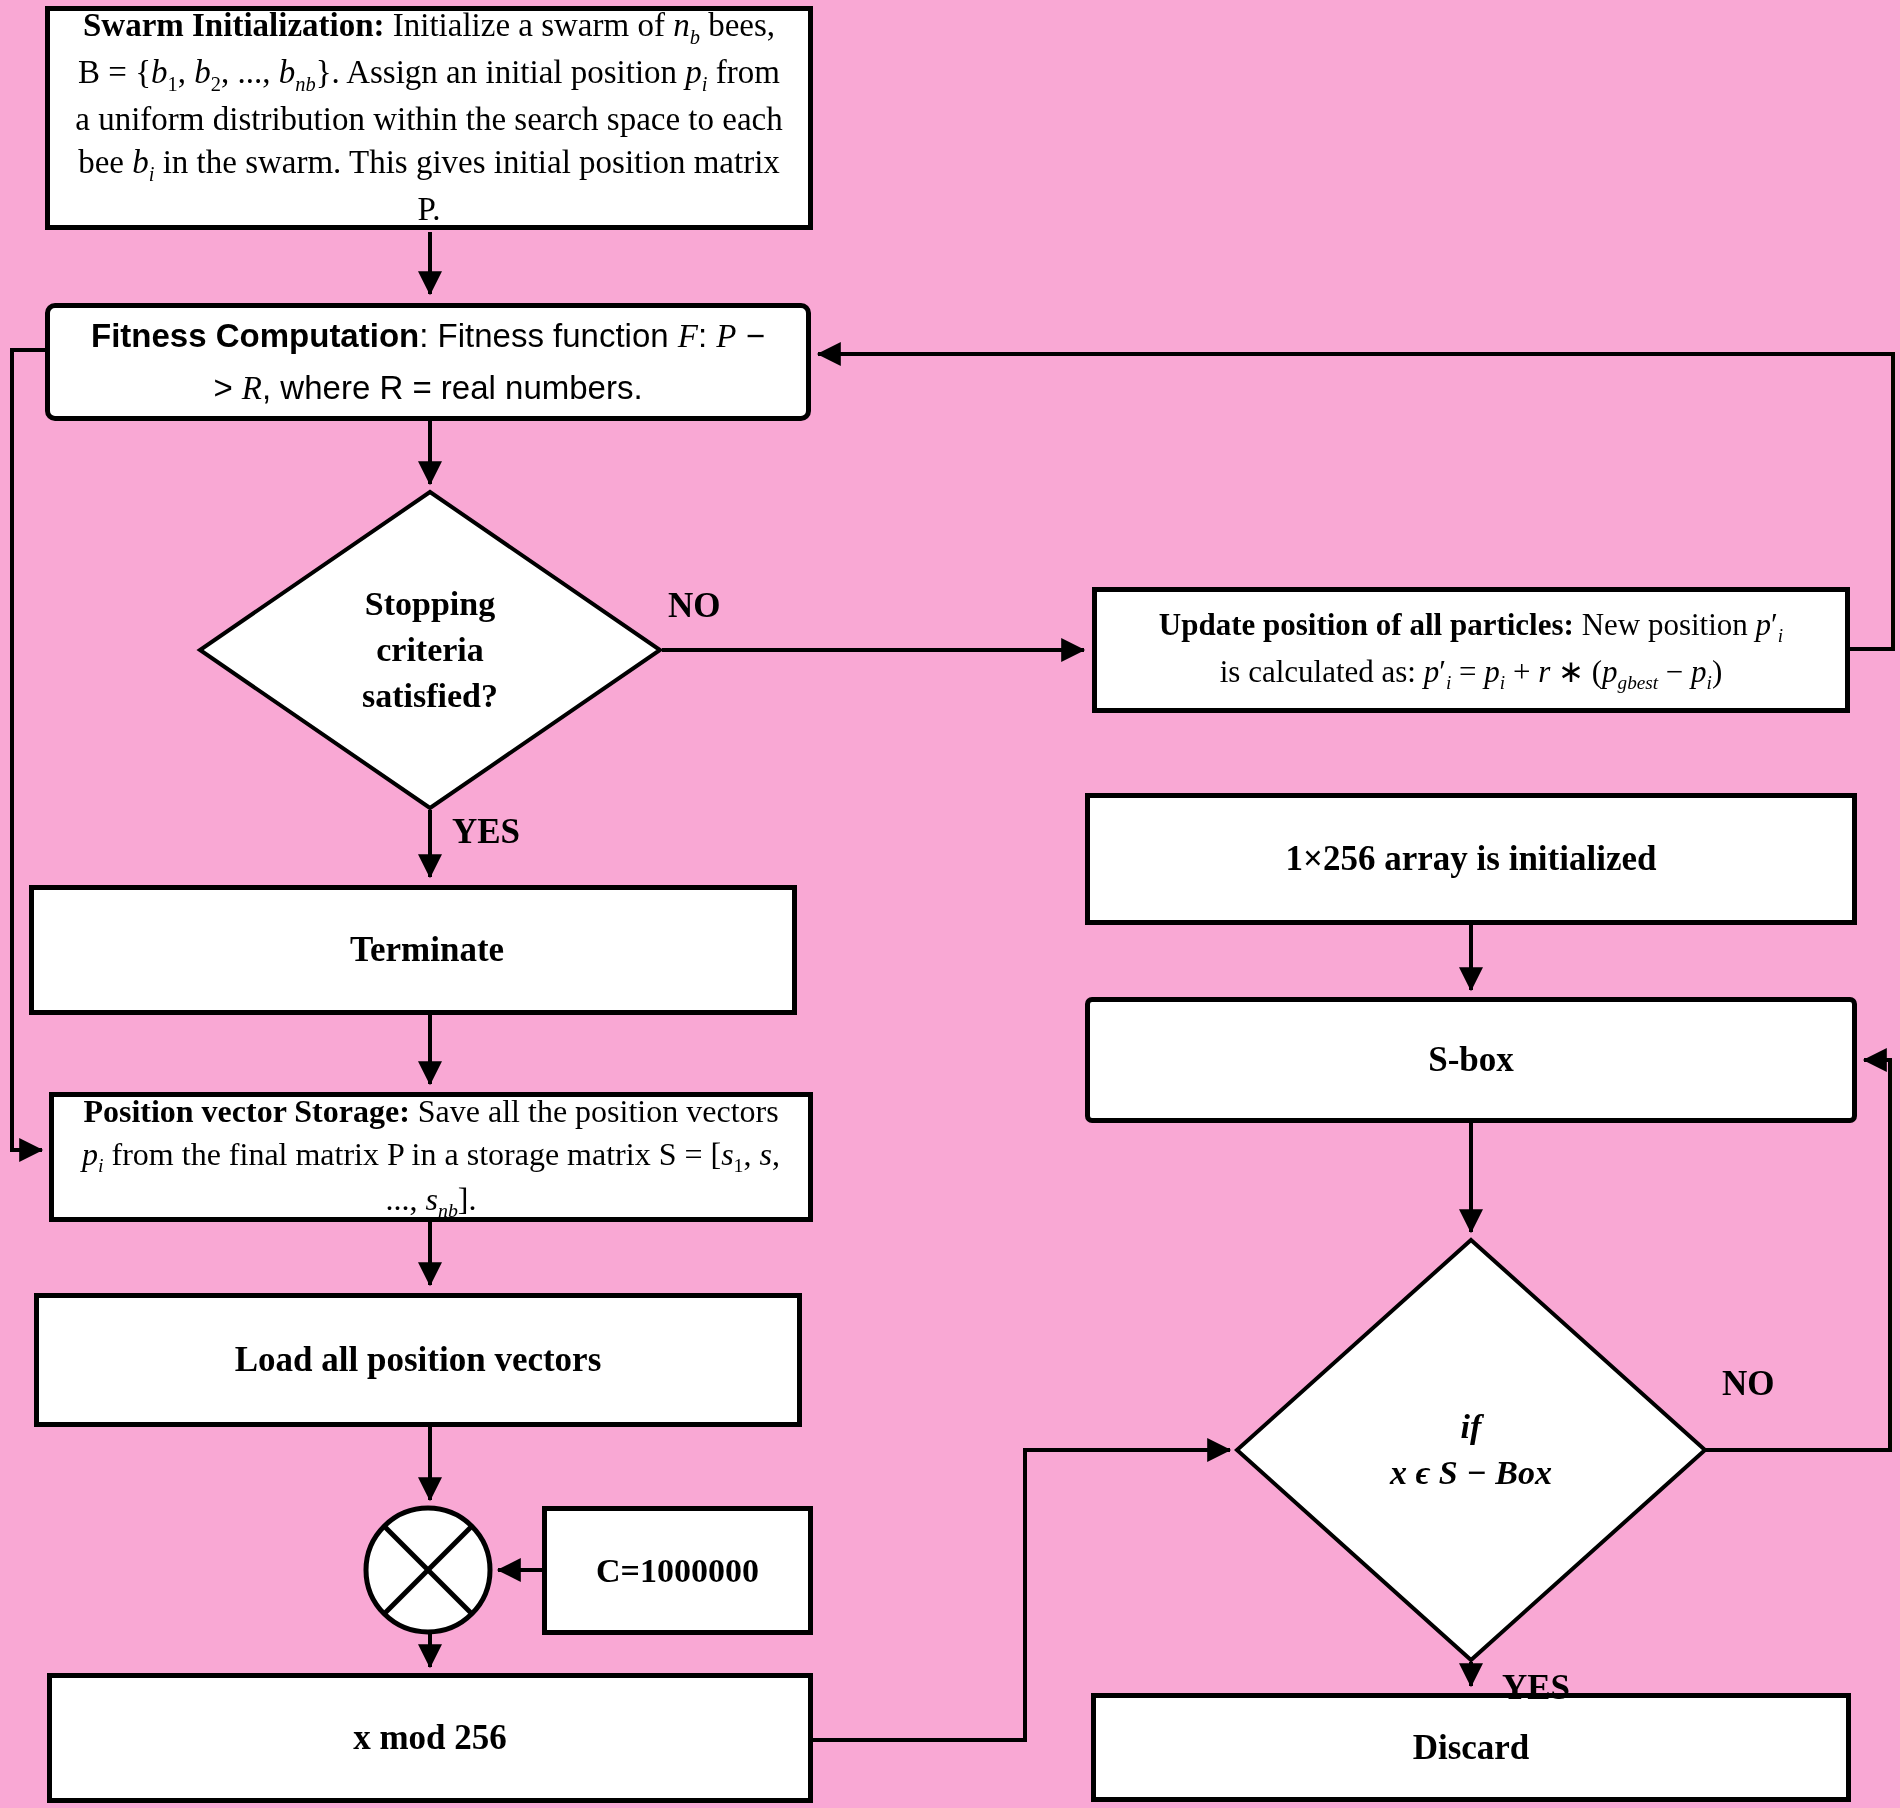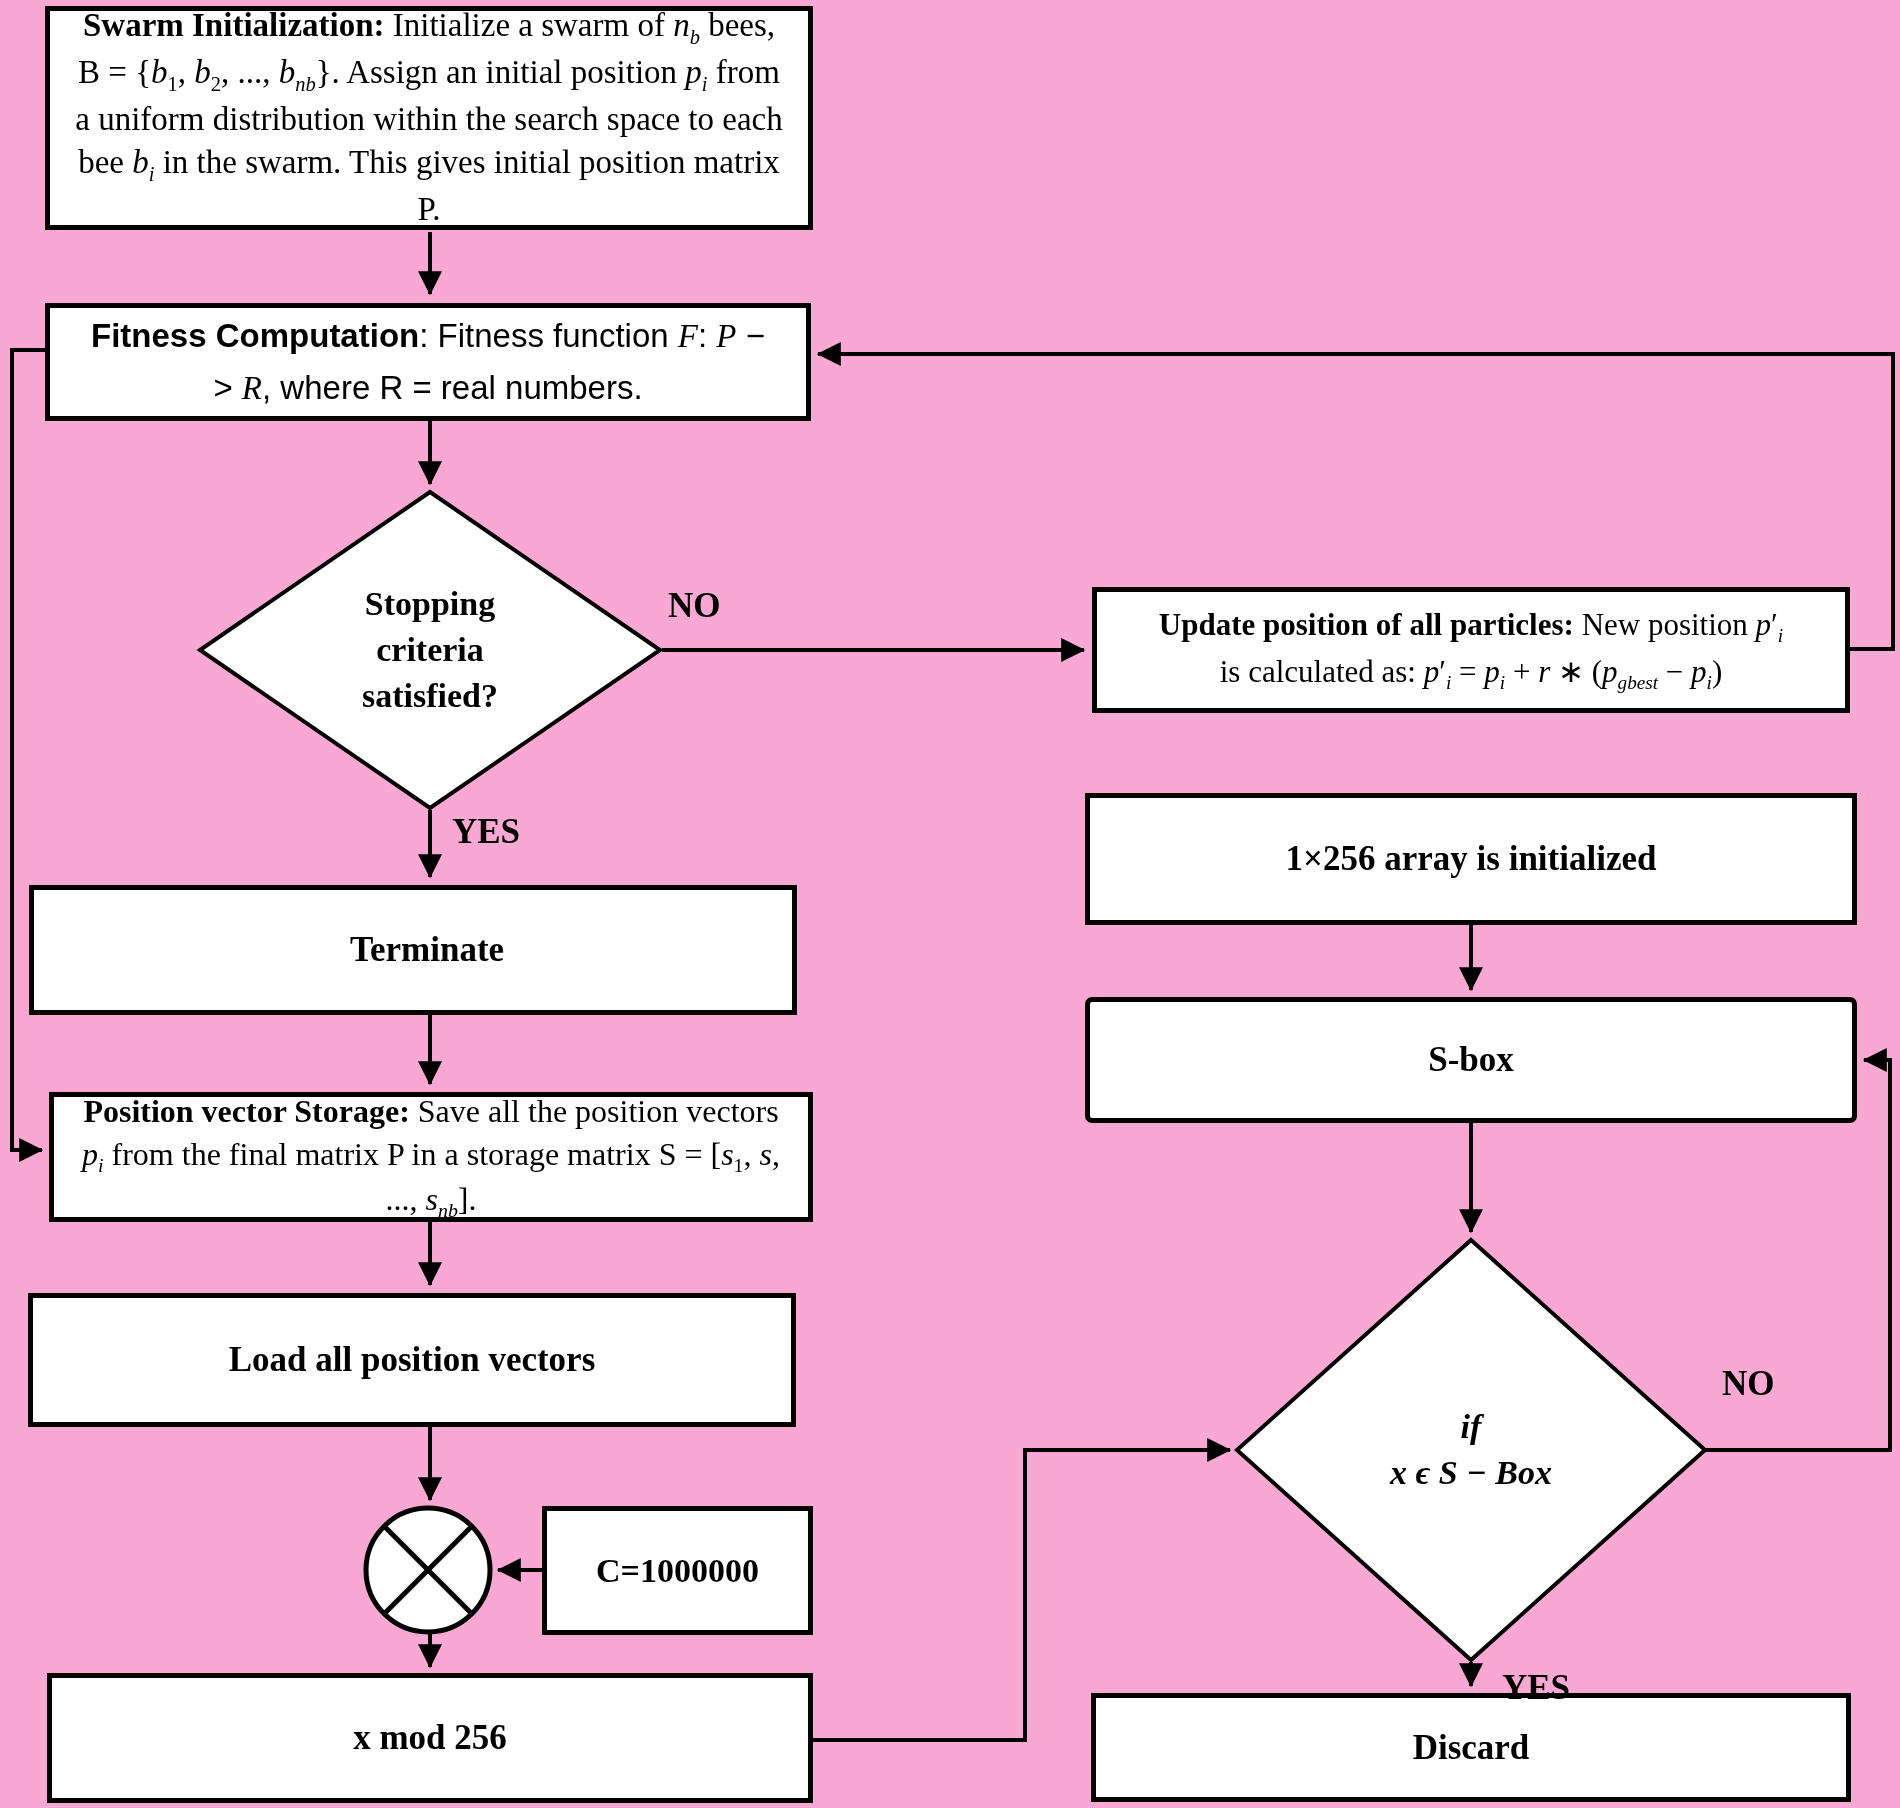--- a/index.html
+++ b/index.html
@@ -57,21 +57,21 @@
       <circle cx="428" cy="1570" r="62" fill="#fff" stroke="#000" stroke-width="5"></circle>
       <line x1="384" y1="1526" x2="472" y2="1614" stroke="#000" stroke-width="5"></line>
       <line x1="472" y1="1526" x2="384" y2="1614" stroke="#000" stroke-width="5"></line>
     </g>
   </svg>
 
   <div class="box serif" style="left:45px;top:6px;width:768px;height:224px;font-size:33px;line-height:1.33;">
     <p><span class="b">Swarm Initialization:</span><span> Initialize a swarm of </span><span class="i">n</span><sub class="i">b</sub><span> bees, B = {</span><span class="i">b</span><sub>1</sub><span>, </span><span class="i">b</span><sub>2</sub><span>, ..., </span><span class="i">b</span><sub class="i">nb</sub><span>}. Assign an initial position </span><span class="i">p</span><sub class="i">i</sub><span> from a uniform distribution within the search space to each bee </span><span class="i">b</span><sub class="i">i</sub><span> in the swarm. This gives initial position matrix P.</span></p>
   </div>
 
-  <div class="box sans" style="left:45px;top:303px;width:766px;height:118px;font-size:33px;line-height:1.55;">
+  <div class="box sans" style="left:45px;top:303px;width:766px;height:118px;font-size:33px;line-height:1.55;border-radius:10px;">
     <p><span class="b">Fitness Computation</span><span>: Fitness function </span><span class="i serif">F</span><span>: </span><span class="i serif">P</span><span> −</span><br><span>&gt; </span><span class="i serif">R</span><span>, where R = real numbers.</span></p>
   </div>
 
   <div class="dtext serif b" style="left:280px;top:558px;width:300px;height:184px;font-size:34px;line-height:1.35;">
     <span class="line">Stopping</span>
     <span class="line">criteria</span>
     <span class="line">satisfied?</span>
   </div>
 
   <div class="lbl" style="left:668px;top:586px;">NO</div>
@@ -82,21 +82,21 @@
   </div>
 
   <div class="box serif b" style="left:29px;top:885px;width:768px;height:130px;font-size:35px;padding-left:28px;">
     <p>Terminate</p>
   </div>
 
   <div class="box serif" style="left:49px;top:1092px;width:764px;height:130px;font-size:32px;line-height:1.32;">
     <p><span class="b">Position vector Storage:</span><span> Save all the position vectors </span><span class="i">p</span><sub class="i">i</sub><span> from the final matrix P in a storage matrix S = [</span><span class="i">s</span><sub>1</sub><span>, </span><span class="i">s</span><span>, ..., </span><span class="i">s</span><sub class="i">nb</sub><span>].</span></p>
   </div>
 
-  <div class="box serif b" style="left:28px;top:1293px;width:768px;height:134px;font-size:35px;">
+  <div class="box serif b" style="left:34px;top:1293px;width:768px;height:134px;font-size:35px;">
     <p>Load all position vectors</p>
   </div>
 
   <div class="box serif b" style="left:542px;top:1506px;width:271px;height:129px;font-size:34px;">
     <p>C=1000000</p>
   </div>
 
   <div class="box serif b" style="left:47px;top:1673px;width:766px;height:130px;font-size:35px;">
     <p>x mod 256</p>
   </div>

